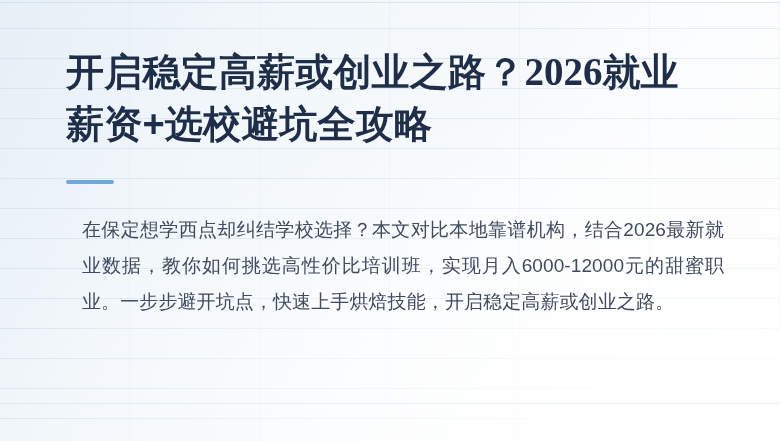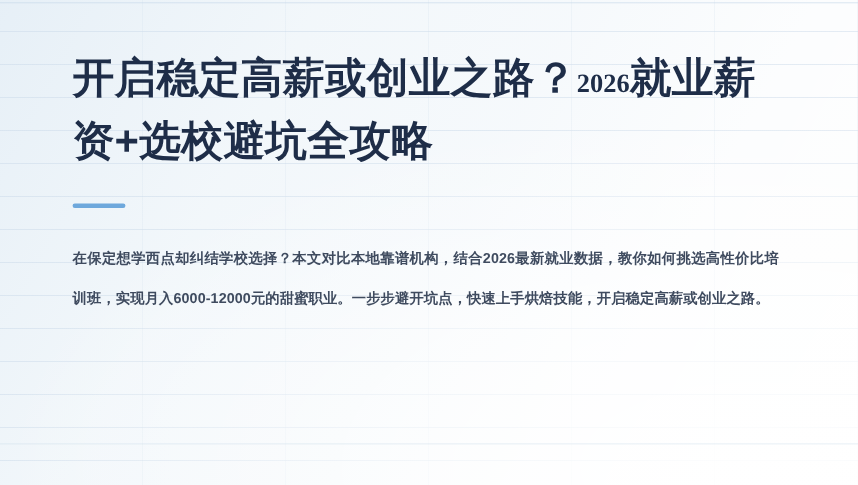--- a/index.html
+++ b/index.html
@@ -100,38 +100,38 @@
     font-size: 38px;
     line-height: 52px;
     font-weight: 700;
     letter-spacing: 0.2px;
     color: #1e2d48;
     width: 646px;
   }
   #headline .num {
     font-family: "Liberation Serif", "DejaVu Serif", serif;
     font-weight: 700;
-    font-size: 24px;
+    font-size: 39px;
     letter-spacing: 0px;
   }
 
   #accent-rule {
     margin-top: 30px;
     width: 48px;
     height: 4px;
     border-radius: 2px;
     background: #6ea8dc;
   }
 
   #summary {
-    margin: 0;
+    margin: 16px;
     margin-top: 28px;
-    font-size: 13px;
+    font-size: 19px;
     line-height: 36px;
-    font-weight: 700;
+    font-weight: 400;
     color: #3f4b5f;
     width: 642px;
     letter-spacing: 0.1px;
     text-align: justify;
     text-justify: inter-ideograph;
   }
 </style>
 </head>
 <body>
 

